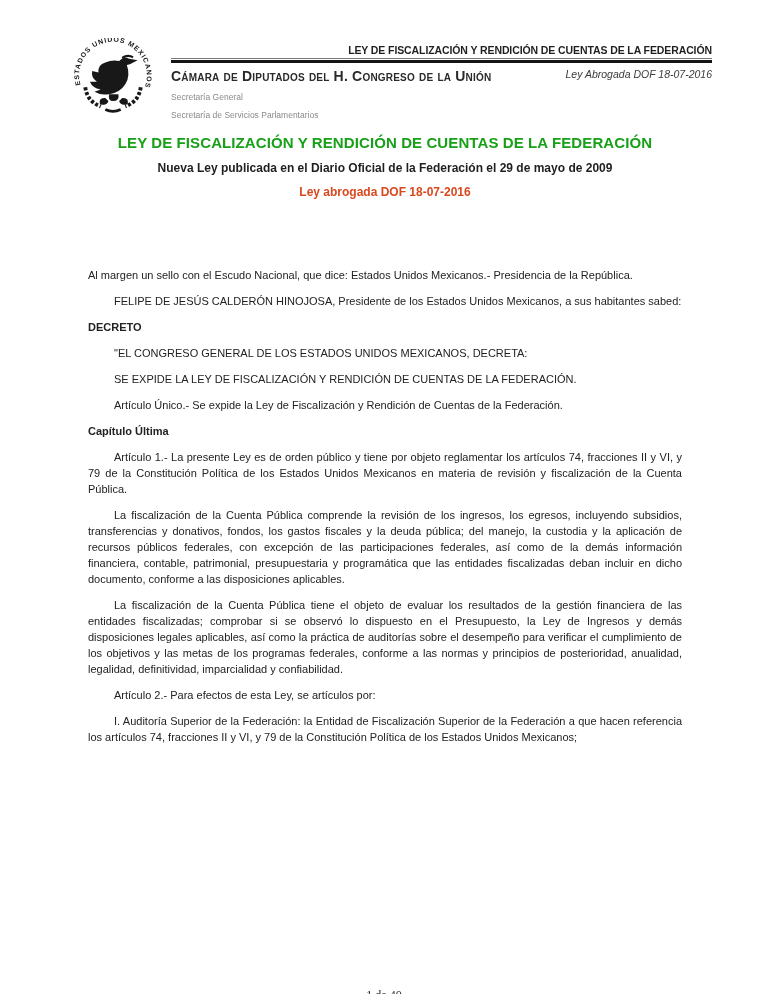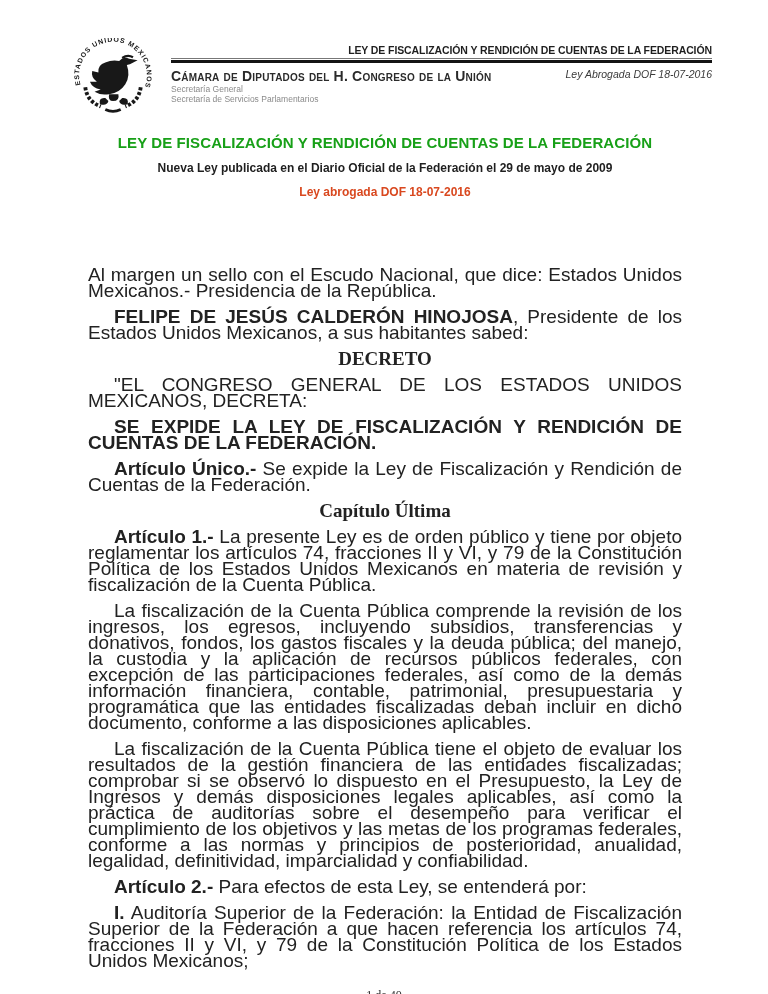--- a/index.html
+++ b/index.html
@@ -31,43 +31,43 @@
     border-bottom:1px solid #777;
     white-space:nowrap;
   }
   .header-rule { height:2.5px; background:#141414; margin-top:1px; }
   .header-row { display:flex; justify-content:space-between; align-items:flex-start; margin-top:5px; }
   .org-name {
     font-size:14px; font-weight:bold;
     font-variant:small-caps; letter-spacing:0.2px;
     color:#2a2a2a;
   }
-  .org-sub { font-size:8.5px; color:#8a8a8a; margin-top:0; }
+  .org-sub { font-size:8.5px; color:#8a8a8a; margin-top:8px; }
   .status-note { font-style:italic; font-size:10.5px; color:#3a3a3a; white-space:nowrap; }
 
   
   .doc-head {
     position:absolute; left:88px; top:134px; width:594px;
     text-align:center;
   }
   .law-title { font-size:15px; font-weight:bold; letter-spacing:0.1px; }
   .meta-line { font-size:12px; font-weight:bold; margin-top:10px; line-height:14px; }
   .meta-line.first { }
 
   
   .doc-body {
     position:absolute; left:88px; top:267px; width:594px;
-    font-size:19px; line-height:16px;
+    font-size:11px; line-height:16px;
     text-align:justify; text-justify:inter-word;
     color:#222222;
   }
   .doc-body p, .doc-body .h { margin:0 0 10px 0; }
   .ind { text-indent:26px; }
-  .b { font-weight:bold; }
-  .h { text-align:center; font-weight:bold; text-indent:0;font-family:Liberation Serif, serif; }
+  .b { font-weight:normal; }
+  .h { text-align:left; font-weight:bold; text-indent:0; }
   .h .tight { line-height:16px; }
 
   
   .page-footer {
     position:absolute; left:0; top:988px; width:768px;
     text-align:center;
     font-family:"Liberation Serif", serif;
     font-size:12px; color:#2a2a2a;
   }
 </style>
@@ -135,21 +135,21 @@
 
 
     <div class="h">Capítulo Última</div>
 
     <p class="ind"><span class="b">Artículo 1.-</span><span> La presente Ley es de orden público y tiene por objeto reglamentar los artículos 74, fracciones II y VI, y 79 de la Constitución Política de los Estados Unidos Mexicanos en materia de revisión y fiscalización de la Cuenta Pública.</span></p>
 
     <p class="ind">La fiscalización de la Cuenta Pública comprende la revisión de los ingresos, los egresos, incluyendo subsidios, transferencias y donativos, fondos, los gastos fiscales y la deuda pública; del manejo, la custodia y la aplicación de recursos públicos federales, con excepción de las participaciones federales, así como de la demás información financiera, contable, patrimonial, presupuestaria y programática que las entidades fiscalizadas deban incluir en dicho documento, conforme a las disposiciones aplicables.</p>
 
     <p class="ind">La fiscalización de la Cuenta Pública tiene el objeto de evaluar los resultados de la gestión financiera de las entidades fiscalizadas; comprobar si se observó lo dispuesto en el Presupuesto, la Ley de Ingresos y demás disposiciones legales aplicables, así como la práctica de auditorías sobre el desempeño para verificar el cumplimiento de los objetivos y las metas de los programas federales, conforme a las normas y principios de posterioridad, anualidad, legalidad, definitividad, imparcialidad y confiabilidad.</p>
 
-    <p class="ind"><span class="b">Artículo 2.-</span><span> Para efectos de esta Ley, se entenderá por:</span></p>
+    <p class="ind"><span class="b">Artículo 2.-</span><span> Para efectos de esta Ley, se artículos por:</span></p>
 
     <p class="ind"><span class="b">I.</span><span> Auditoría Superior de la Federación: la Entidad de Fiscalización Superior de la Federación a que hacen referencia los artículos 74, fracciones II y VI, y 79 de la Constitución Política de los Estados Unidos Mexicanos;</span></p>
 
   </div>
 
   <div class="page-footer">1 de 40</div>
 
 </div>
 
 </body></html>

